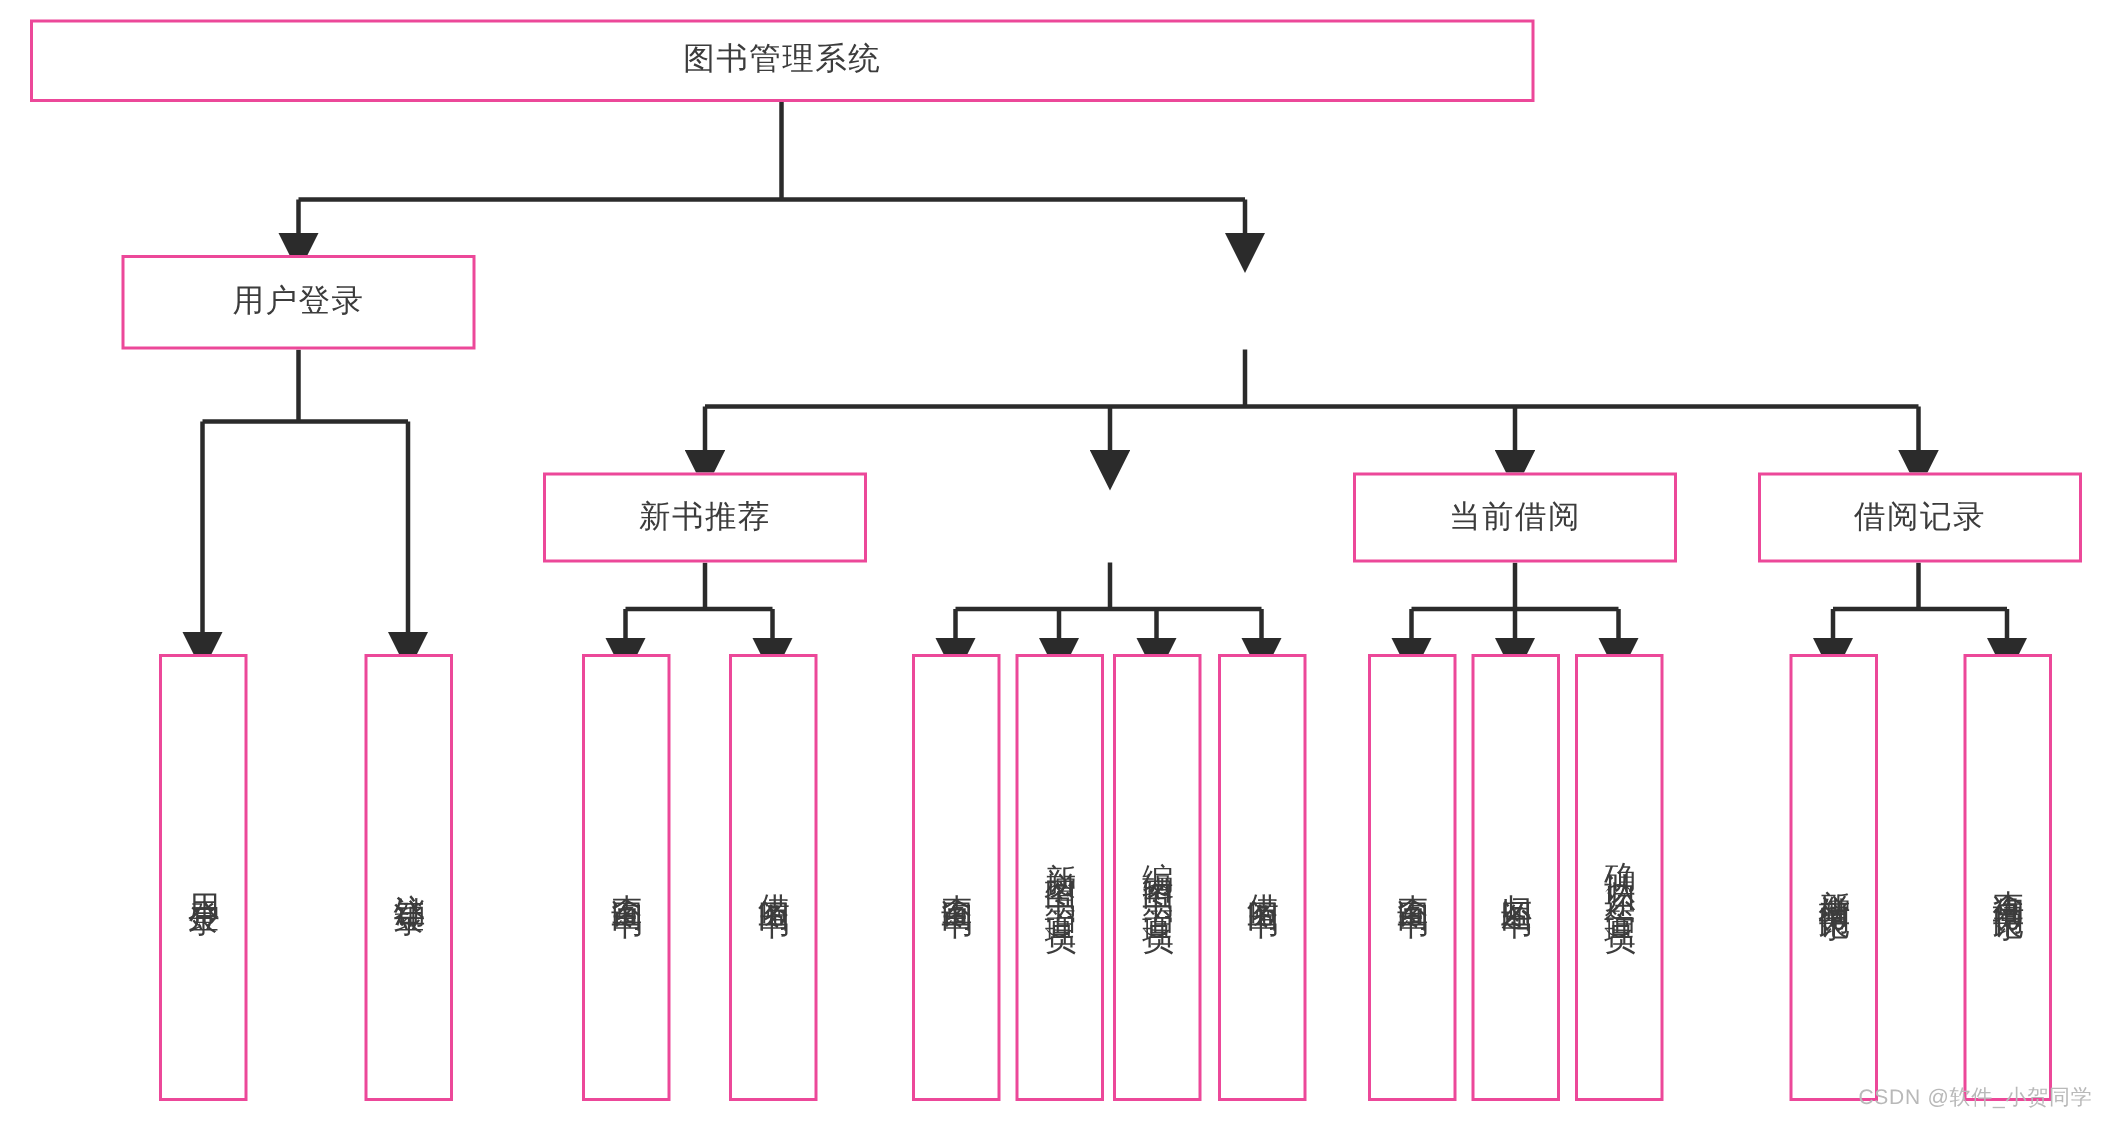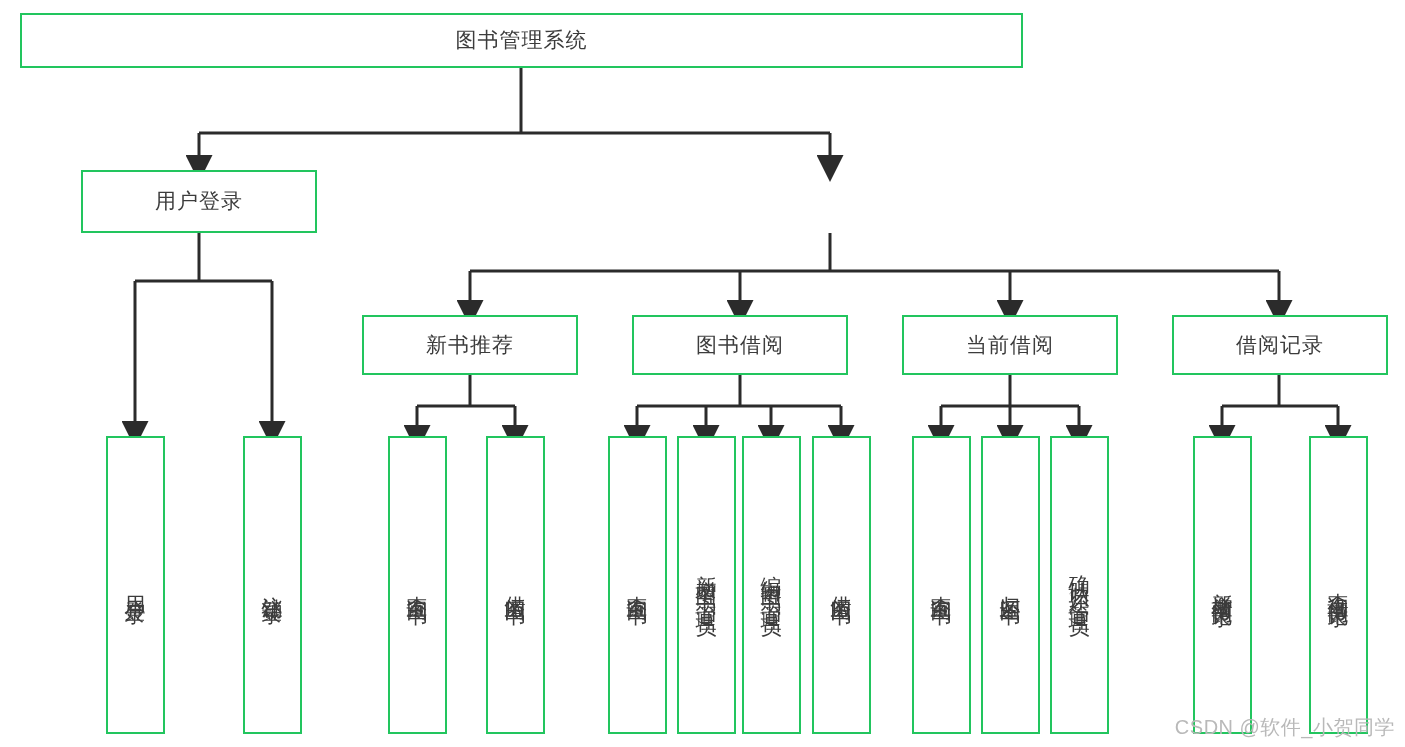--- a/index.html
+++ b/index.html
@@ -23,21 +23,21 @@
     left: 0;
     top: 0;
     width: 1405px;
     height: 747px;
     pointer-events: none;
   }
   .node {
     position: absolute;
     box-sizing: border-box;
     background: #ffffff;
-    border: 2px solid #22c55e;
+    border: 2px solid #ec4899;
     display: flex;
     align-items: center;
     justify-content: center;
     z-index: 2;
   }
   .node .label {
     color: #3c3c3c;
     font-size: 21px;
     line-height: 1.18;
     letter-spacing: 1px;
@@ -57,21 +57,21 @@
     line-height: 1;
     white-space: nowrap;
   }
   .node.vertical.tall .label {
     letter-spacing: 6px;
   }
   .watermark {
     position: absolute;
     right: 10px;
     bottom: 6px;
-    font-size: 20px;
+    font-size: 14px;
     color: #b9b9b9;
     letter-spacing: 0.5px;
     z-index: 5;
     white-space: nowrap;
   }
 </style>
 </head>
 <body>
 
 <div id="canvas">
@@ -130,23 +130,20 @@
     <span class="label">图书管理系统</span>
   </div>
 
   <div class="node" style="left:81px; top:170px; width:236px; height:63px;">
     <span class="label">用户登录</span>
   </div>
 
   <div class="node" style="left:362px; top:315px; width:216px; height:60px;justify-content:center;">
     <span class="label">新书推荐</span>
   </div>
-  <div class="node" style="left:632px; top:315px; width:216px; height:60px;">
-    <span class="label">图书借阅</span>
-  </div>
   <div class="node" style="left:902px; top:315px; width:216px; height:60px;">
     <span class="label">当前借阅</span>
   </div>
   <div class="node" style="left:1172px; top:315px; width:216px; height:60px;">
     <span class="label">借阅记录</span>
   </div>
 
   <div class="node vertical" style="left:106px; top:436px; width:59px; height:298px;">
     <span class="label">用户登录</span>
   </div>

